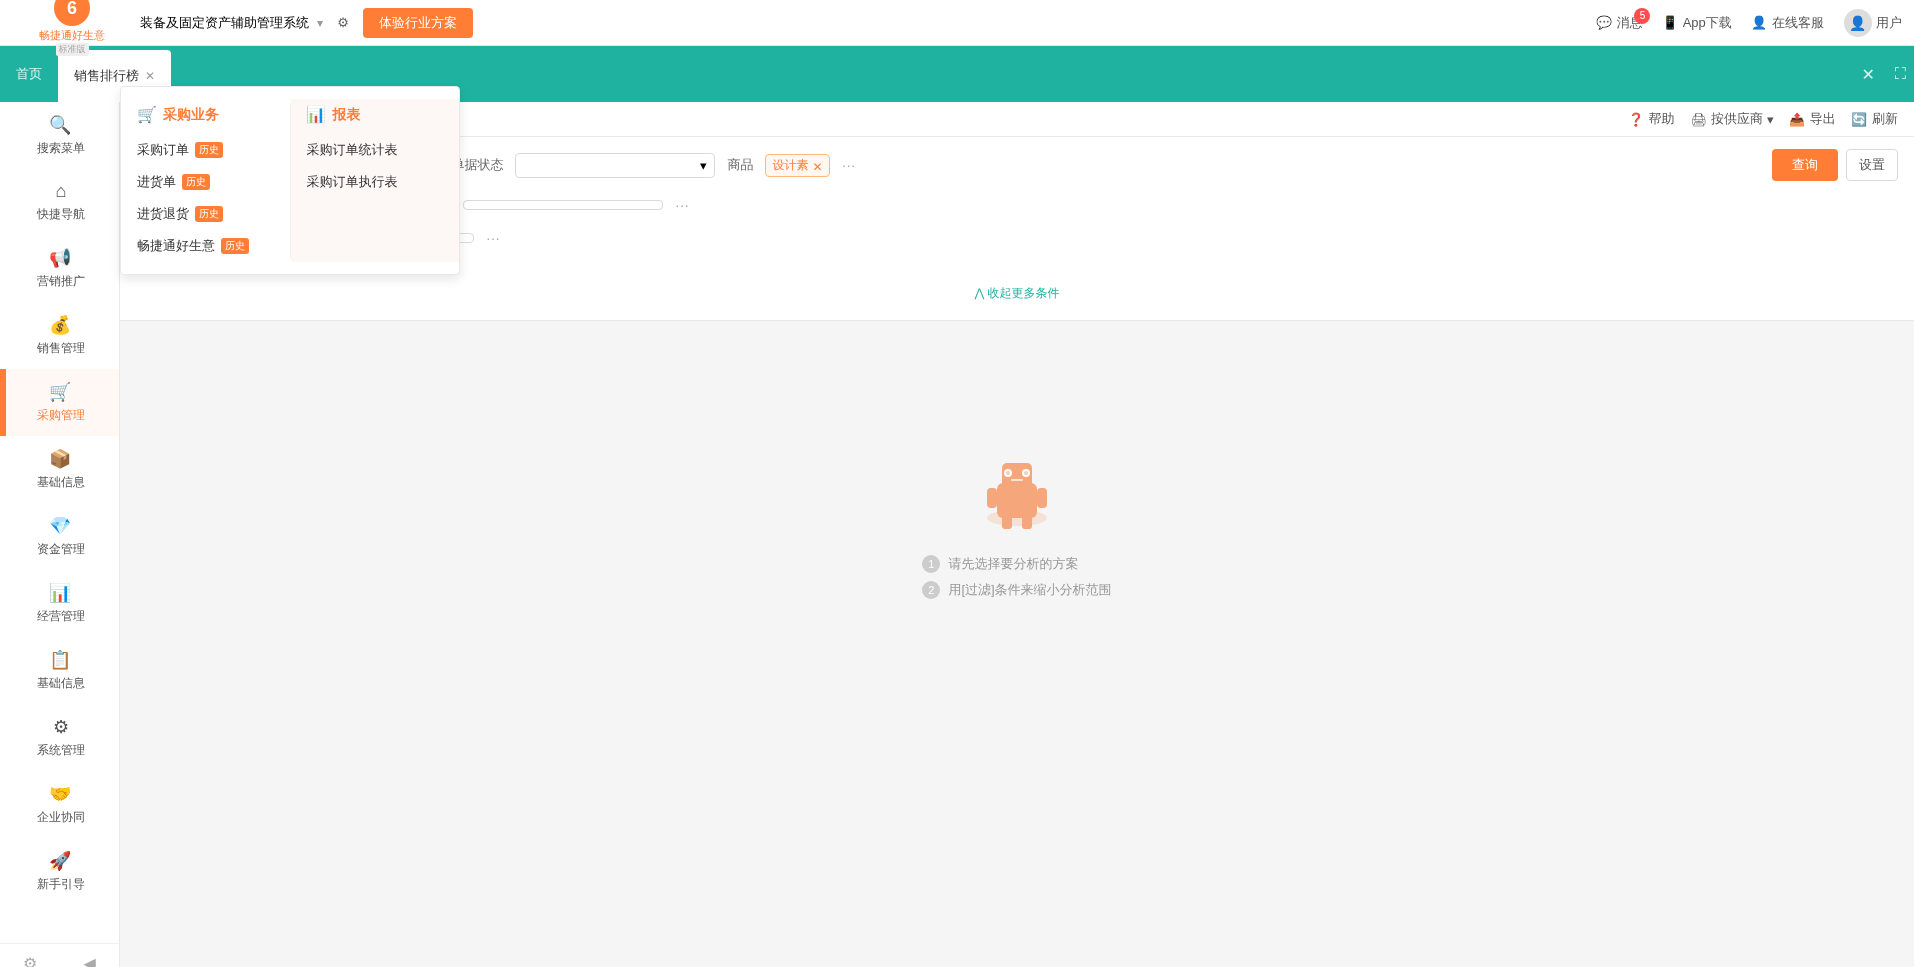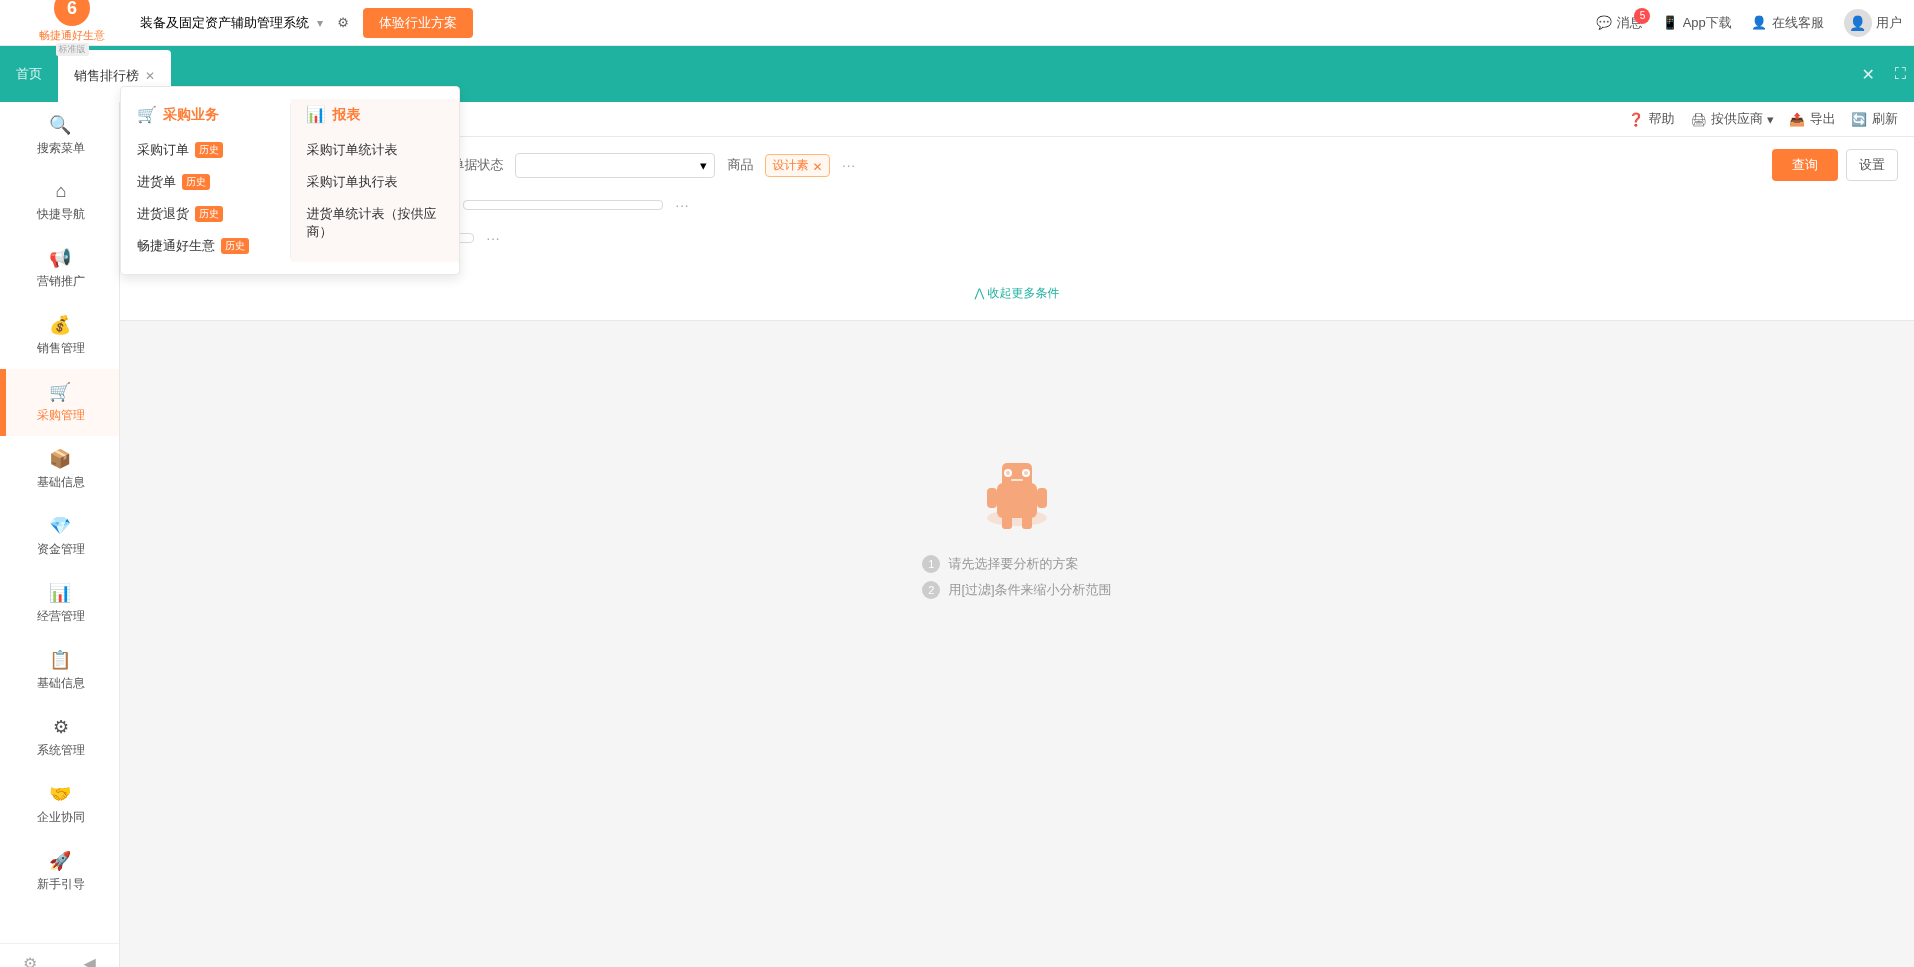--- a/index.html
+++ b/index.html
@@ -672,18 +672,15 @@
       <div class="dropdown-col-title">
         <span class="dropdown-col-title-icon">📊</span>
         <span>报表</span>
       </div>
       <div class="dropdown-item">
         <span>采购订单统计表</span>
       </div>
       <div class="dropdown-item">
         <span>采购订单执行表</span>
       </div>
-      <div class="dropdown-item">
-        <span>进货单统计表（按供应商）</span>
-      </div>
     </div>
   </div>
 </div>
 
 </body></html>

